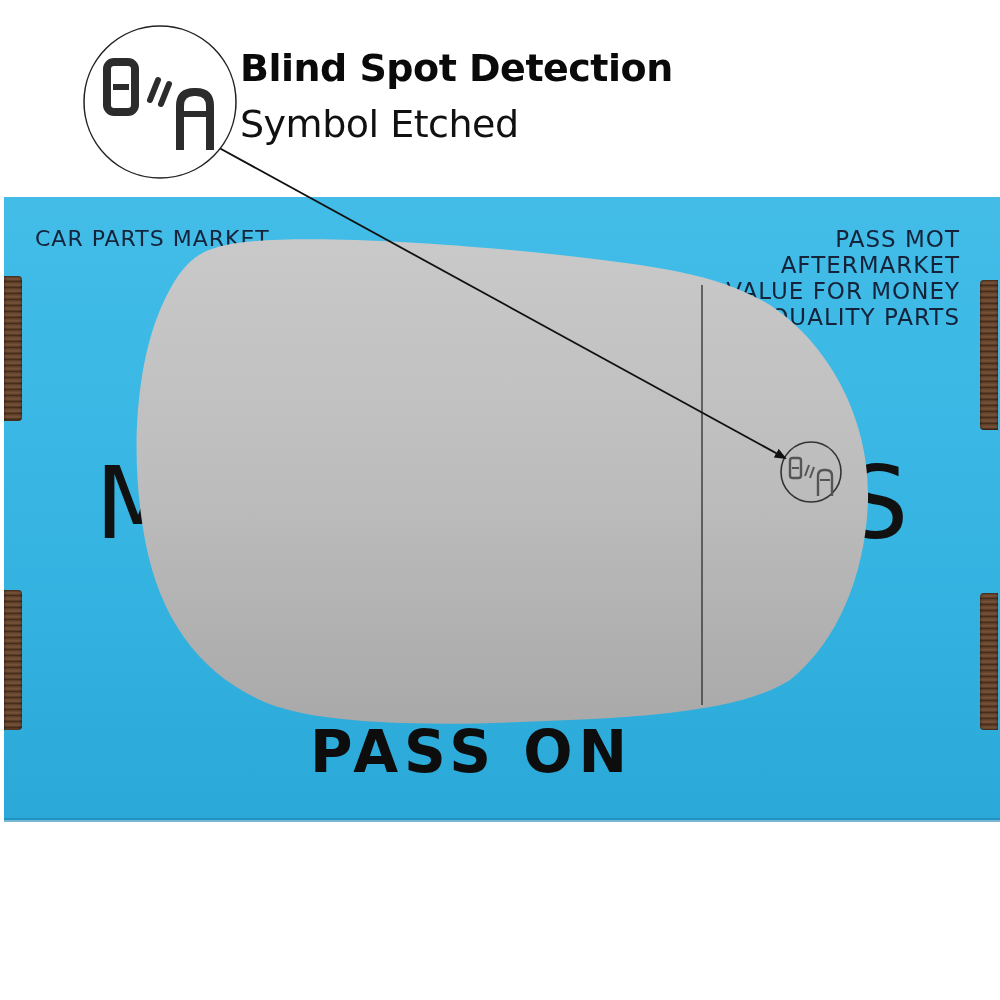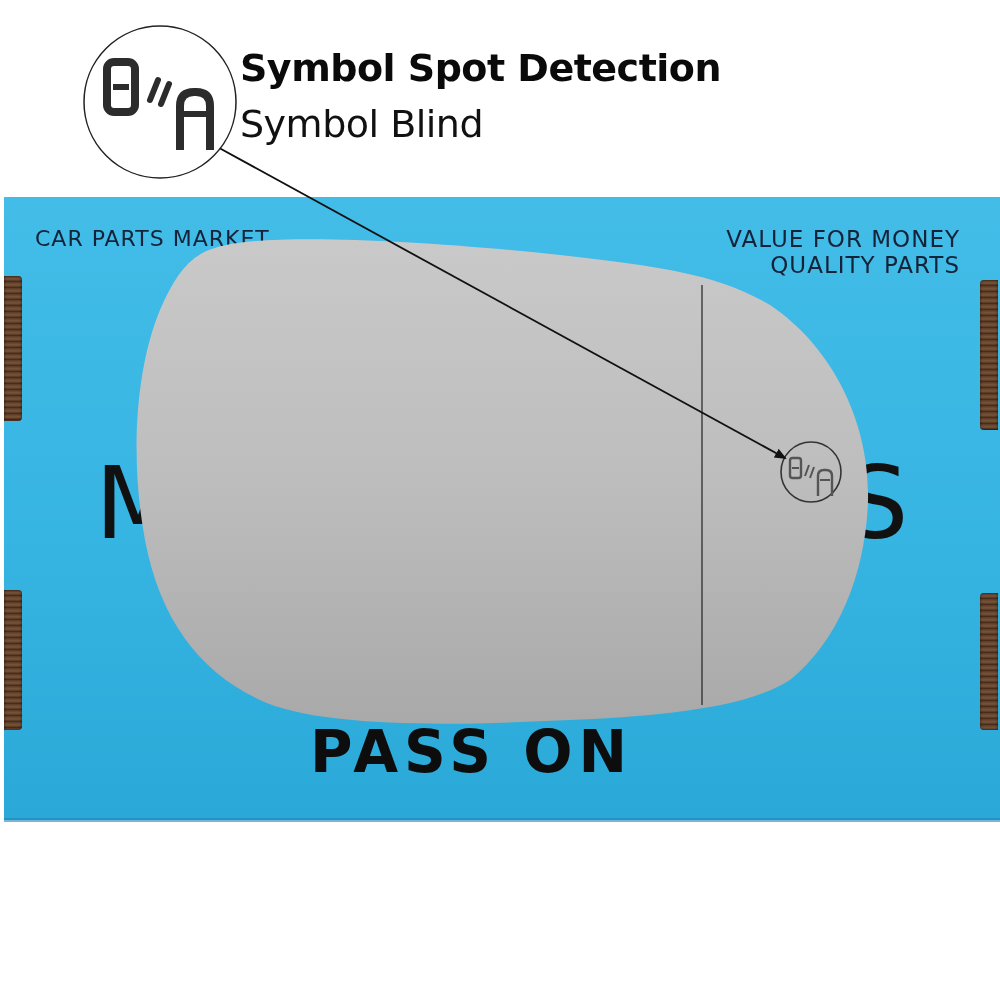--- a/index.html
+++ b/index.html
@@ -32,20 +32,22 @@
 <div class="box"></div>
 <div class="box-bottom-edge"></div>
 
 <div class="slot left" style="top:276px;height:145px;"></div>
 <div class="slot left" style="top:590px;height:140px;"></div>
 <div class="slot right" style="top:280px;height:150px;"></div>
 <div class="slot right" style="top:593px;height:137px;"></div>
 
 <div class="txt brand">CAR PARTS MARKET</div>
 <div class="txt features">
+  <div>PASS MOT</div>
+  <div>AFTERMARKET</div>
   <div>VALUE FOR MONEY</div>
   <div>QUALITY PARTS</div>
 </div>
 <div class="txt big-m">M</div>
 <div class="txt big-s">S</div>
 <div class="txt stick">PASS ON</div>
 
 <svg class="mirror" viewBox="0 0 1000 1000">
   <defs>
     <linearGradient id="glassGrad" x1="0" y1="0" x2="0" y2="1">
@@ -93,14 +95,14 @@
     <line x1="113" y1="87" x2="129" y2="87" stroke="#2c2c2c" stroke-width="6"></line>
 
     <line x1="150" y1="100" x2="158" y2="80" stroke="#2c2c2c" stroke-width="6" stroke-linecap="round"></line>
     <line x1="161" y1="104" x2="169" y2="84" stroke="#2c2c2c" stroke-width="6" stroke-linecap="round"></line>
 
     <path d="M 180 150 L 180 106 Q 180 92 194 92 L 196 92 Q 210 92 210 106 L 210 150" fill="none" stroke="#2c2c2c" stroke-width="8"></path>
     <line x1="184" y1="114" x2="206" y2="114" stroke="#2c2c2c" stroke-width="6"></line>
   </g>
 </svg>
 
-<div class="callout-title">Symbol Spot Detection</div>
-<div class="callout-sub">Symbol Blind</div>
+<div class="callout-title">Blind Spot Detection</div>
+<div class="callout-sub">Symbol Etched</div>
 
 </body></html>

